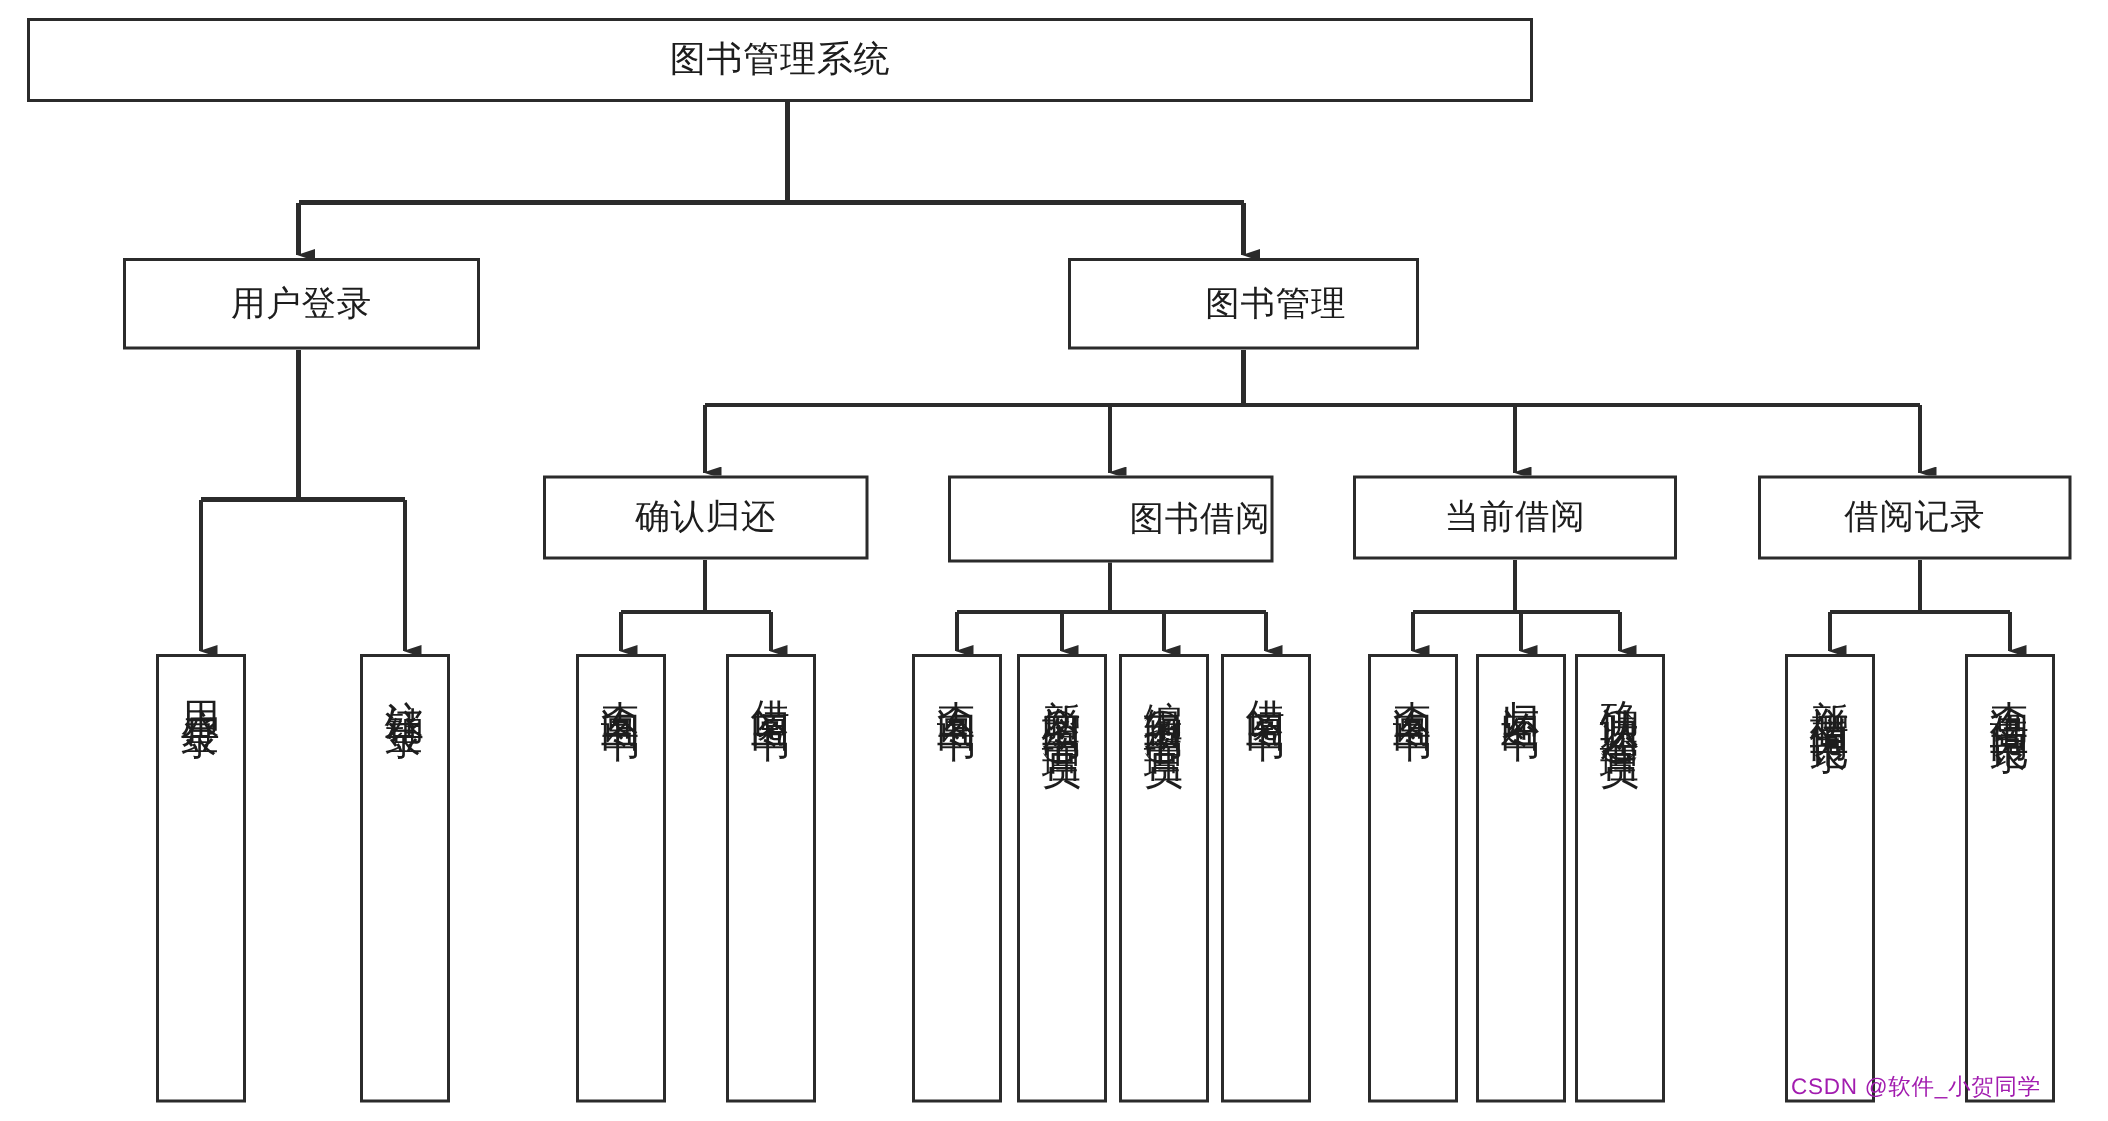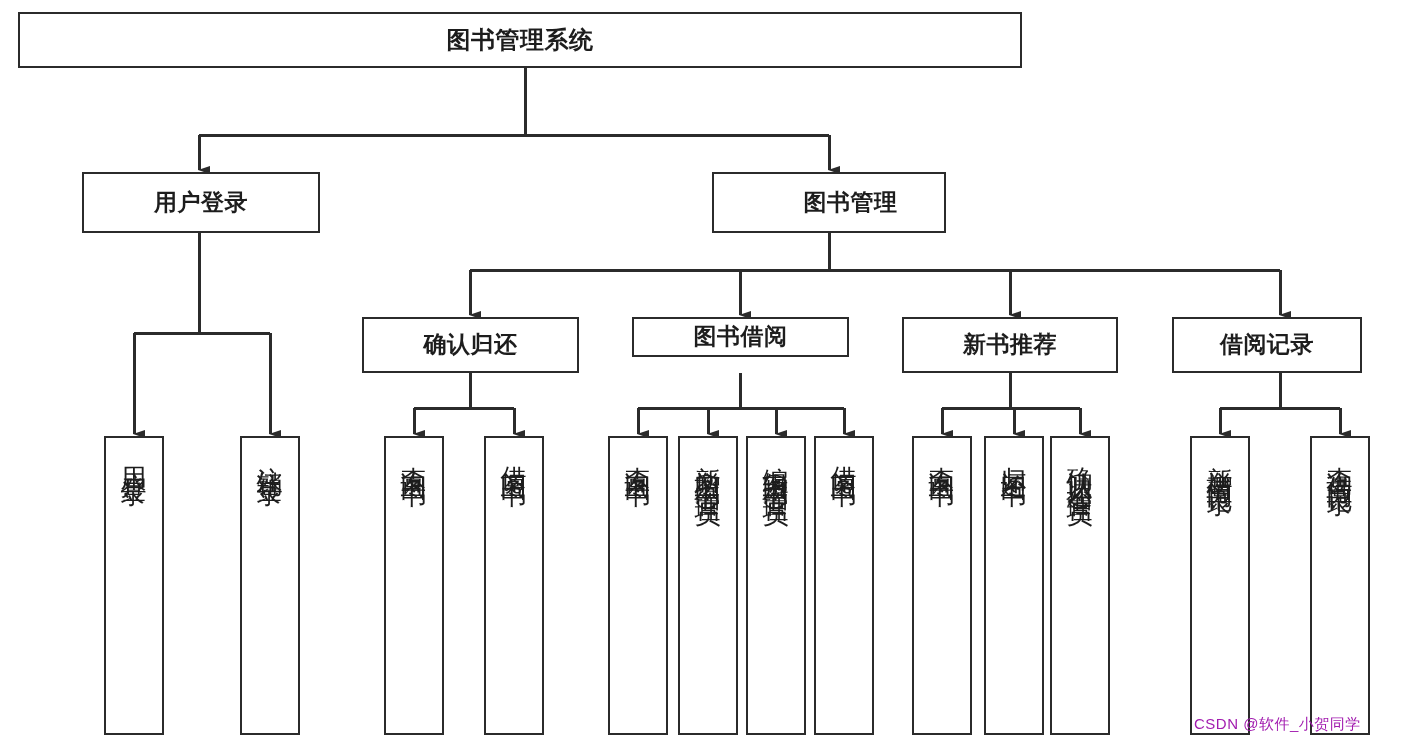--- a/index.html
+++ b/index.html
@@ -38,21 +38,20 @@
   }
   .node-label {
     color: #1d1d1d;
     line-height: 1.12;
     text-align: center;
     white-space: nowrap;
     letter-spacing: 0.5px;
   }
   .node.horizontal .node-label {
     font-size: 23px;
-    font-weight: bold;
   }
   .node.root.horizontal .node-label {
     font-size: 24px;
   }
   .node.vertical {
     align-items: flex-start;
     justify-content: center;
     padding-top: 8px;
   }
   .node.vertical .node-label {
@@ -126,27 +125,27 @@
       </div>
       <div class="node horizontal" style="left: 82px; top: 172px; width: 238px; height: 61px;">
         <span class="node-label">用户登录</span>
       </div>
       <div class="node horizontal" style="left: 712px; top: 172px; width: 234px; height: 61px; padding-left: 43px;">
         <span class="node-label">图书管理</span>
       </div>
       <div class="node horizontal" style="left: 362px; top: 317px; width: 217px; height: 56px;">
         <span class="node-label">确认归还</span>
       </div>
-      <div class="node horizontal" style="left: 632px; top: 317px; width: 217px; height: 40px;">
+      <div class="node horizontal" style="left: 632px; top: 317px; width: 217px; height: 58px; justify-content: flex-end;">
         <span class="node-label">图书借阅</span>
       </div>
       <div class="node horizontal" style="left: 902px; top: 317px; width: 216px; height: 56px;">
-        <span class="node-label">新书推荐</span>
+        <span class="node-label">当前借阅</span>
       </div>
-      <div class="node horizontal" style="left: 1172px; top: 317px; width: 190px; height: 56px;">
+      <div class="node horizontal" style="left: 1172px; top: 317px; width: 209px; height: 56px;">
         <span class="node-label">借阅记录</span>
       </div>
       <div class="node vertical" style="left: 104px; top: 436px; width: 60px; height: 299px;">
         <span class="node-label">用户登录</span>
       </div>
       <div class="node vertical" style="left: 240px; top: 436px; width: 60px; height: 299px;">
         <span class="node-label">注销登录</span>
       </div>
       <div class="node vertical" style="left: 384px; top: 436px; width: 60px; height: 299px;">
         <span class="node-label">查询图书</span>

